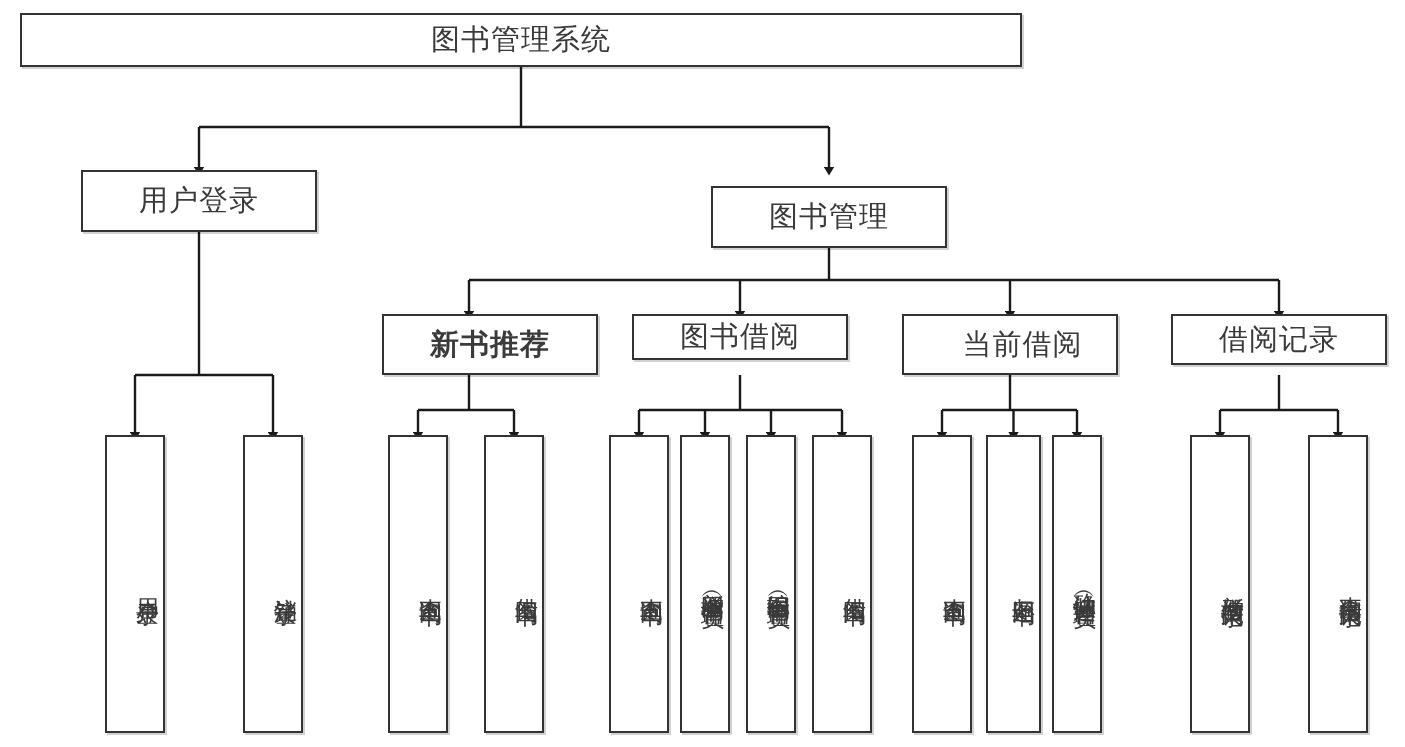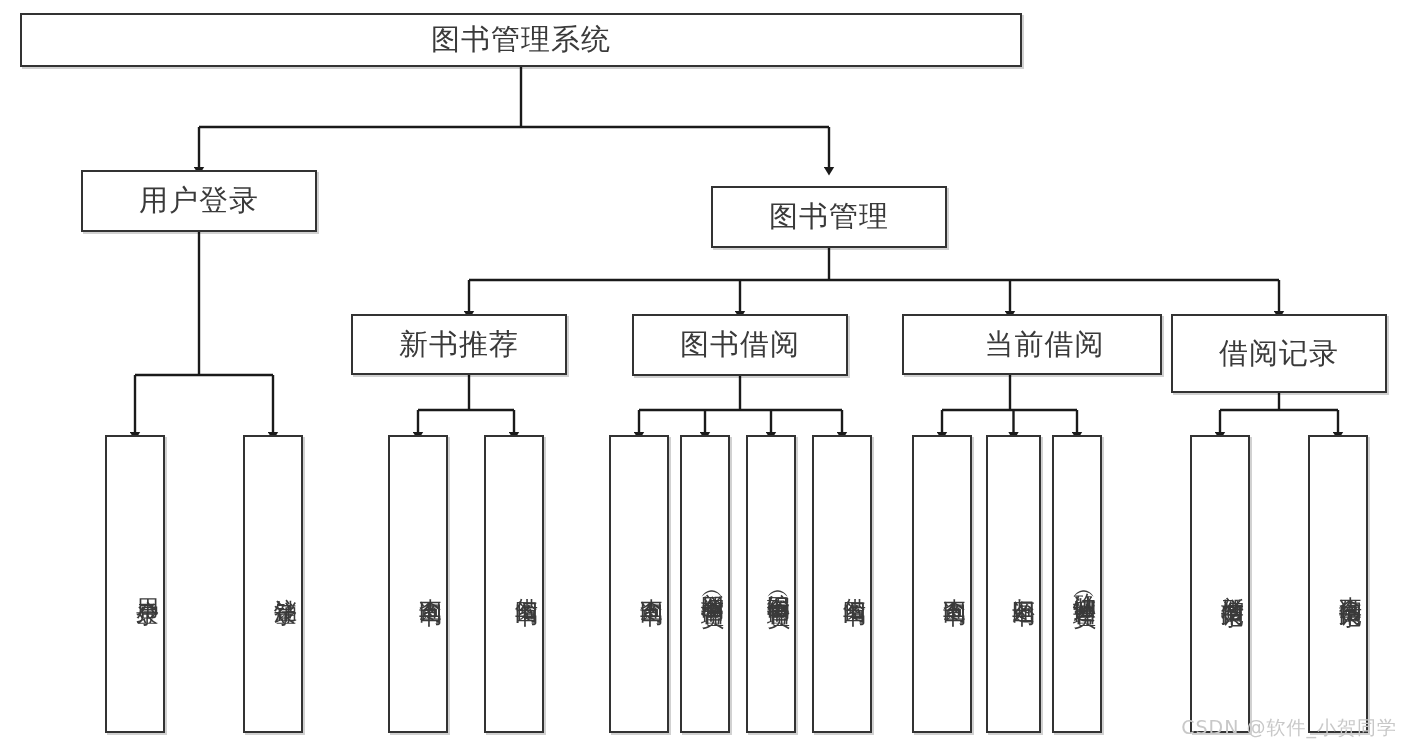--- a/index.html
+++ b/index.html
@@ -119,30 +119,30 @@
   <div id="node-layer">
       <div class="node h" style="left: 20px; top: 13px; width: 1002px; height: 54px;">
         <span class="hlabel">图书管理系统</span>
       </div>
       <div class="node h" style="left: 81px; top: 170px; width: 236px; height: 62px;">
         <span class="hlabel">用户登录</span>
       </div>
       <div class="node h" style="left: 711px; top: 170px; width: 236px; height: 62px; margin-top: 16px;">
         <span class="hlabel">图书管理</span>
       </div>
-      <div class="node h" style="left: 351px; top: 314px; width: 216px; height: 61px;">
+      <div class="node h" style="left: 382px; top: 314px; width: 216px; height: 61px; font-weight: bold;">
         <span class="hlabel">新书推荐</span>
       </div>
-      <div class="node h" style="left: 632px; top: 314px; width: 216px; height: 62px;">
+      <div class="node h" style="left: 632px; top: 314px; width: 216px; height: 46px;">
         <span class="hlabel">图书借阅</span>
       </div>
-      <div class="node h" style="left: 902px; top: 314px; width: 260px; height: 61px; padding-left: 25px;">
+      <div class="node h" style="left: 902px; top: 314px; width: 216px; height: 61px; padding-left: 25px;">
         <span class="hlabel">当前借阅</span>
       </div>
-      <div class="node h" style="left: 1171px; top: 314px; width: 216px; height: 79px; text-align: center;">
+      <div class="node h" style="left: 1171px; top: 314px; width: 216px; height: 51px; text-align: center;">
         <span class="hlabel">借阅记录</span>
       </div>
       <div class="node v" style="left: 105px; top: 435px; width: 60px; height: 298px;">
         <span class="vlabel">用户登录</span>
       </div>
       <div class="node v" style="left: 243px; top: 435px; width: 60px; height: 298px;">
         <span class="vlabel">注销登录</span>
       </div>
       <div class="node v" style="left: 388px; top: 435px; width: 60px; height: 298px;">
         <span class="vlabel">查询图书</span>
@@ -172,14 +172,13 @@
         <span class="vlabel">确认归还（管理员）</span>
       </div>
       <div class="node v" style="left: 1190px; top: 435px; width: 60px; height: 298px;">
         <span class="vlabel">新增借阅记录</span>
       </div>
       <div class="node v" style="left: 1308px; top: 435px; width: 60px; height: 298px;">
         <span class="vlabel">查询借阅记录</span>
       </div>
     </div>
 
-  <div class="watermark">CSDN @软件_小贺同学</div>
 </div>
 
 </body></html>

